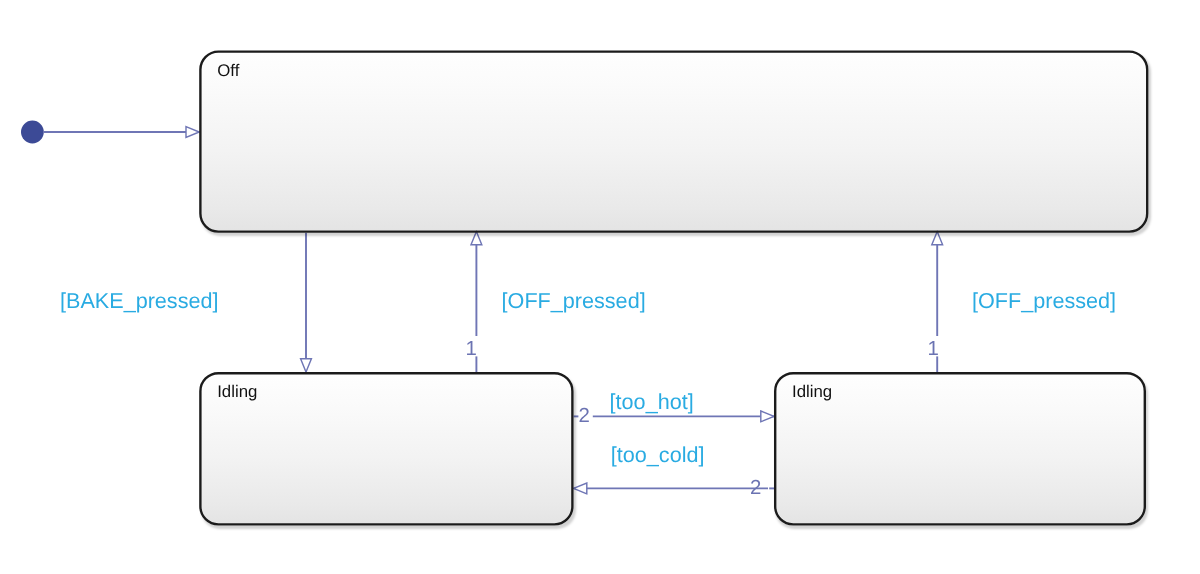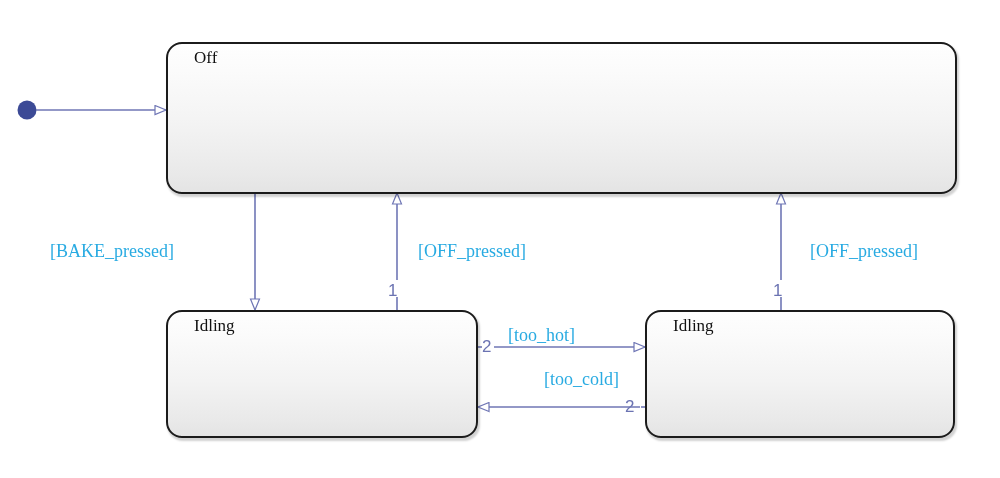--- a/index.html
+++ b/index.html
@@ -22,27 +22,27 @@
   .state-box {
     position: absolute;
     box-sizing: border-box;
     border: 2.2px solid #1b1b1b;
     border-radius: 16px;
     background: linear-gradient(to bottom, #fefefe 0%, #fbfbfb 18%, #f3f3f3 55%, #e9e9e9 88%, #e4e4e4 100%);
     box-shadow: 1.5px 2.5px 2px rgba(0,0,0,0.18);
   }
   .state-label {
     position: absolute;
-    left: 26px;
+    left: 13px;
     top: 3px;
-    font-size: 17px;
+    font-size: 14px;
     line-height: 22px;
     color: #111111;
     white-space: nowrap;
-    font-family: Liberation Serif, serif;
+    font-family: Liberation Sans, sans-serif;
   }
 
   #state-off      { left: 166px; top: 42px;  width: 791px; height: 152px; }
   #state-heating  { left: 166px; top: 310px; width: 312px; height: 128px; }
   #state-idling   { left: 645px; top: 310px; width: 310px; height: 128px; }
 
   
   #wires {
     position: absolute;
     left: 0; top: 0;
@@ -51,36 +51,36 @@
     pointer-events: none;
   }
 
   
   .cond-label {
     position: absolute;
     font-size: 18px;
     line-height: 21px;
     color: #29abe2;
     white-space: nowrap;
-    font-family: Liberation Serif, serif;
+    font-family: Liberation Sans, sans-serif;
   }
   .order-label {
     position: absolute;
     font-size: 17px;
     line-height: 19px;
     color: #6b73b2;
     white-space: nowrap;
     font-family: "Liberation Sans", sans-serif;
   }
 
   #label-bake        { left: 50px;  top: 241px; }
   #label-off-mid     { left: 418px; top: 241px; }
   #label-off-right   { left: 810px; top: 241px; }
   #label-too-hot     { left: 508px; top: 325px; }
-  #label-too-cold    { left: 509px; top: 369px; margin-left: 35px; }
+  #label-too-cold    { left: 509px; top: 369px; }
 
   #order-mid         { left: 388px; top: 281px; }
   #order-right       { left: 773px; top: 281px; }
   #order-hot         { left: 482px; top: 337px; }
   #order-cold        { left: 625px; top: 397px; }
 </style>
 </head>
 <body>
 
 <div id="canvas">

